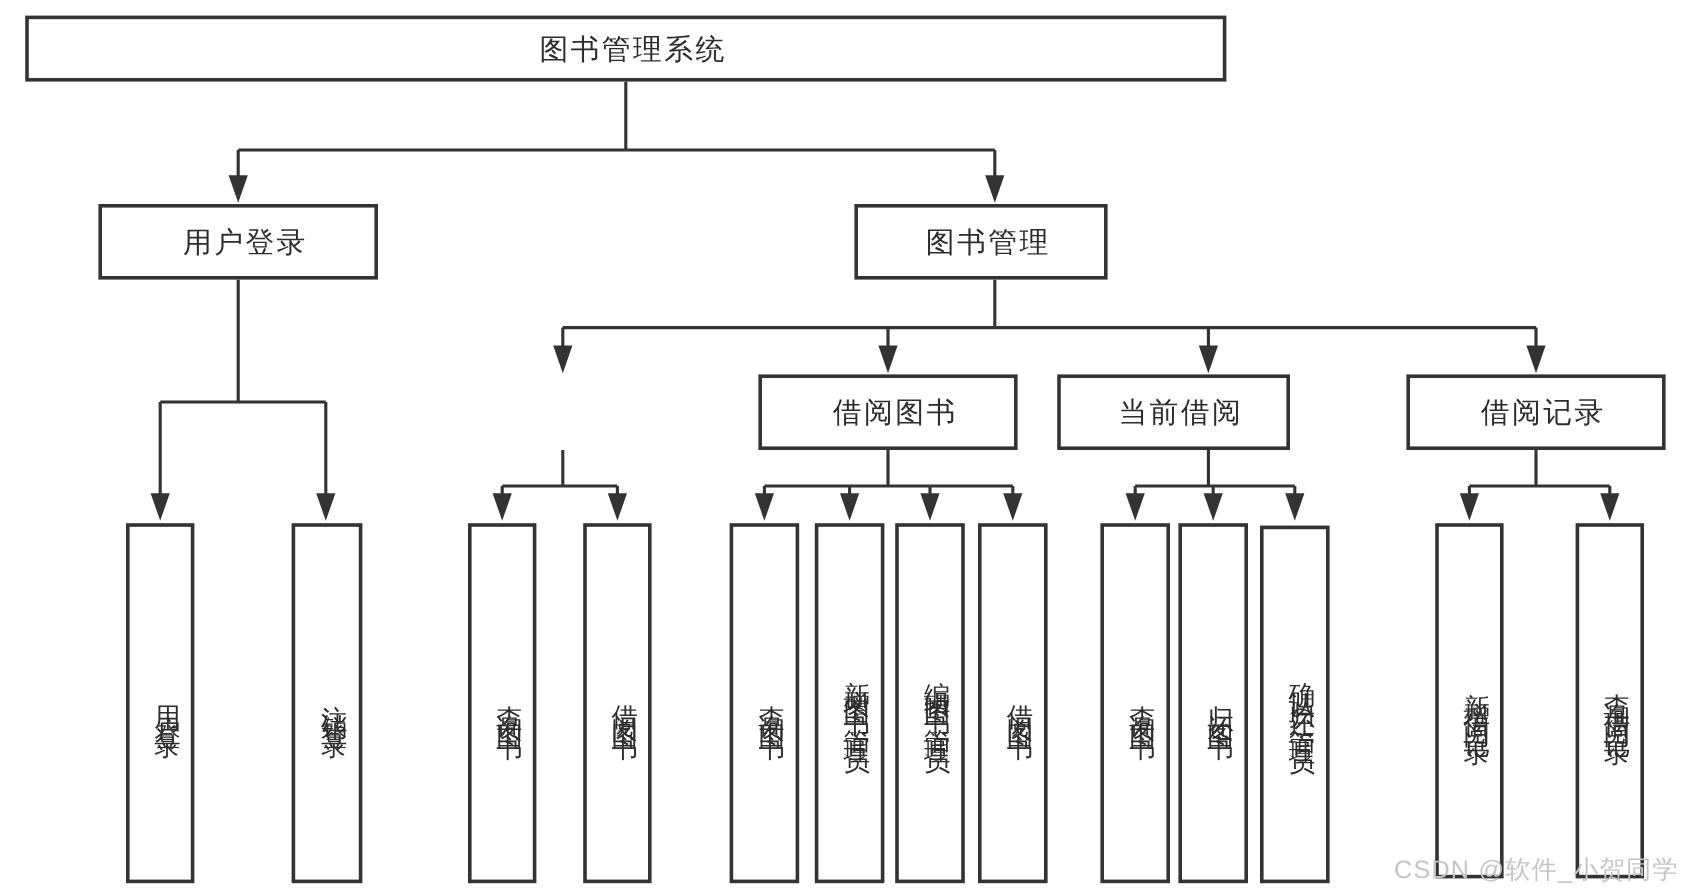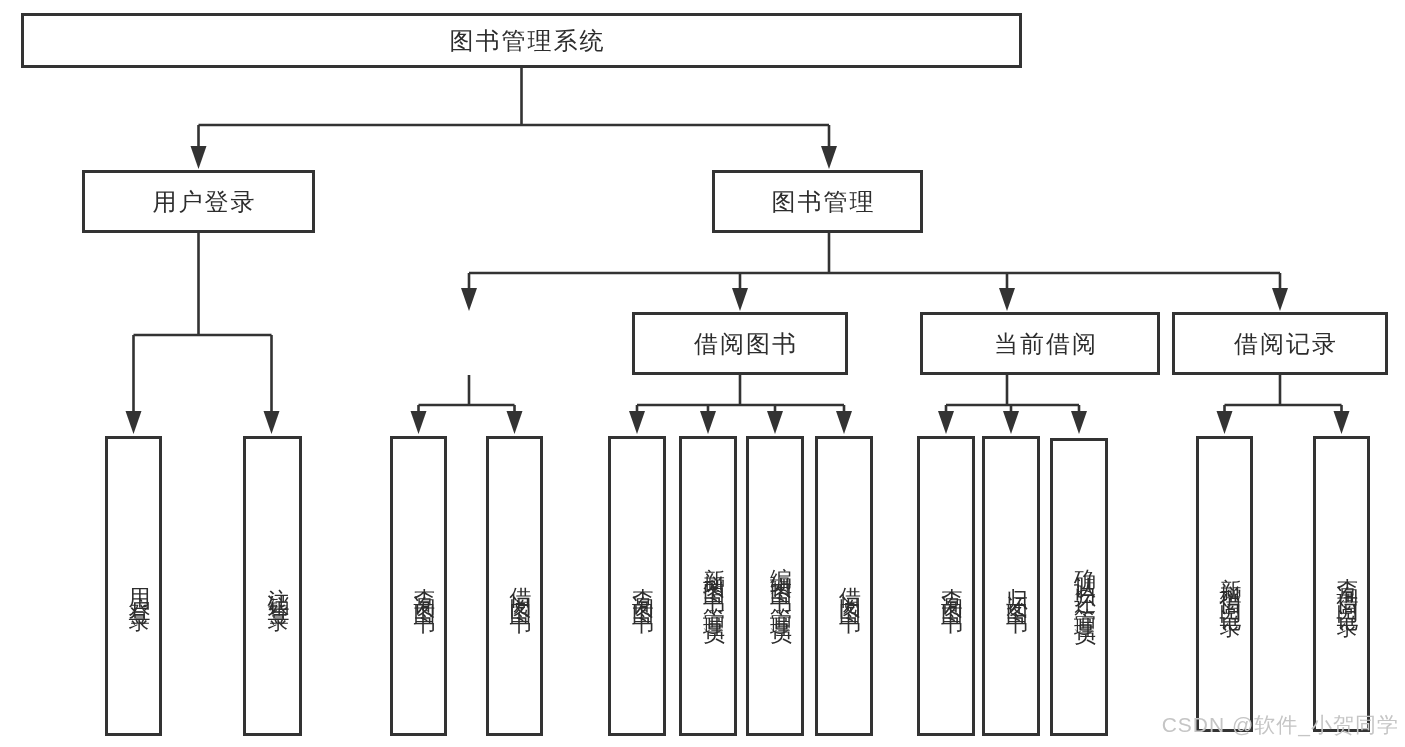--- a/index.html
+++ b/index.html
@@ -126,21 +126,21 @@
   <div class="box h" style="left:82px;top:170px;width:233px;height:63px">
     <span class="lbl">用户登录</span>
   </div>
   <div class="box h" style="left:712px;top:170px;width:211px;height:63px">
     <span class="lbl">图书管理</span>
   </div>
 
   <div class="box h" style="left:632px;top:312px;width:216px;height:63px">
     <span class="lbl">借阅图书</span>
   </div>
-  <div class="box h" style="left:920px;top:312px;width:240px;height:63px">
+  <div class="box h" style="left:881px;top:312px;width:194px;height:63px">
     <span class="lbl">当前借阅</span>
   </div>
   <div class="box h" style="left:1172px;top:312px;width:216px;height:63px">
     <span class="lbl">借阅记录</span>
   </div>
 
   <div class="box v" style="left:105px;top:436px;width:57px;height:300px">
     <span class="lbl">用户登录</span>
   </div>
   <div class="box v" style="left:243px;top:436px;width:59px;height:300px">

